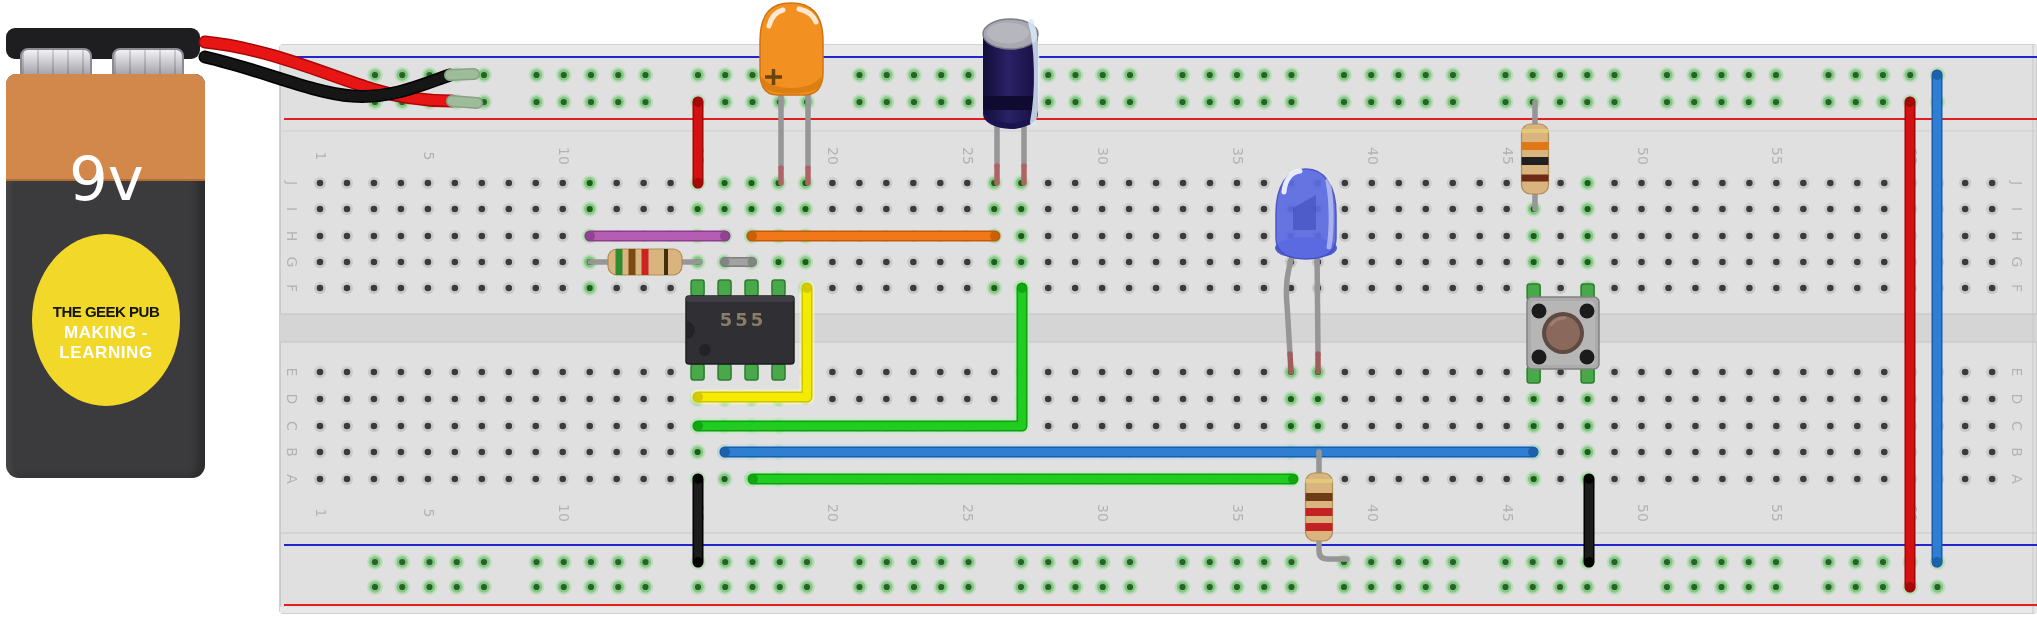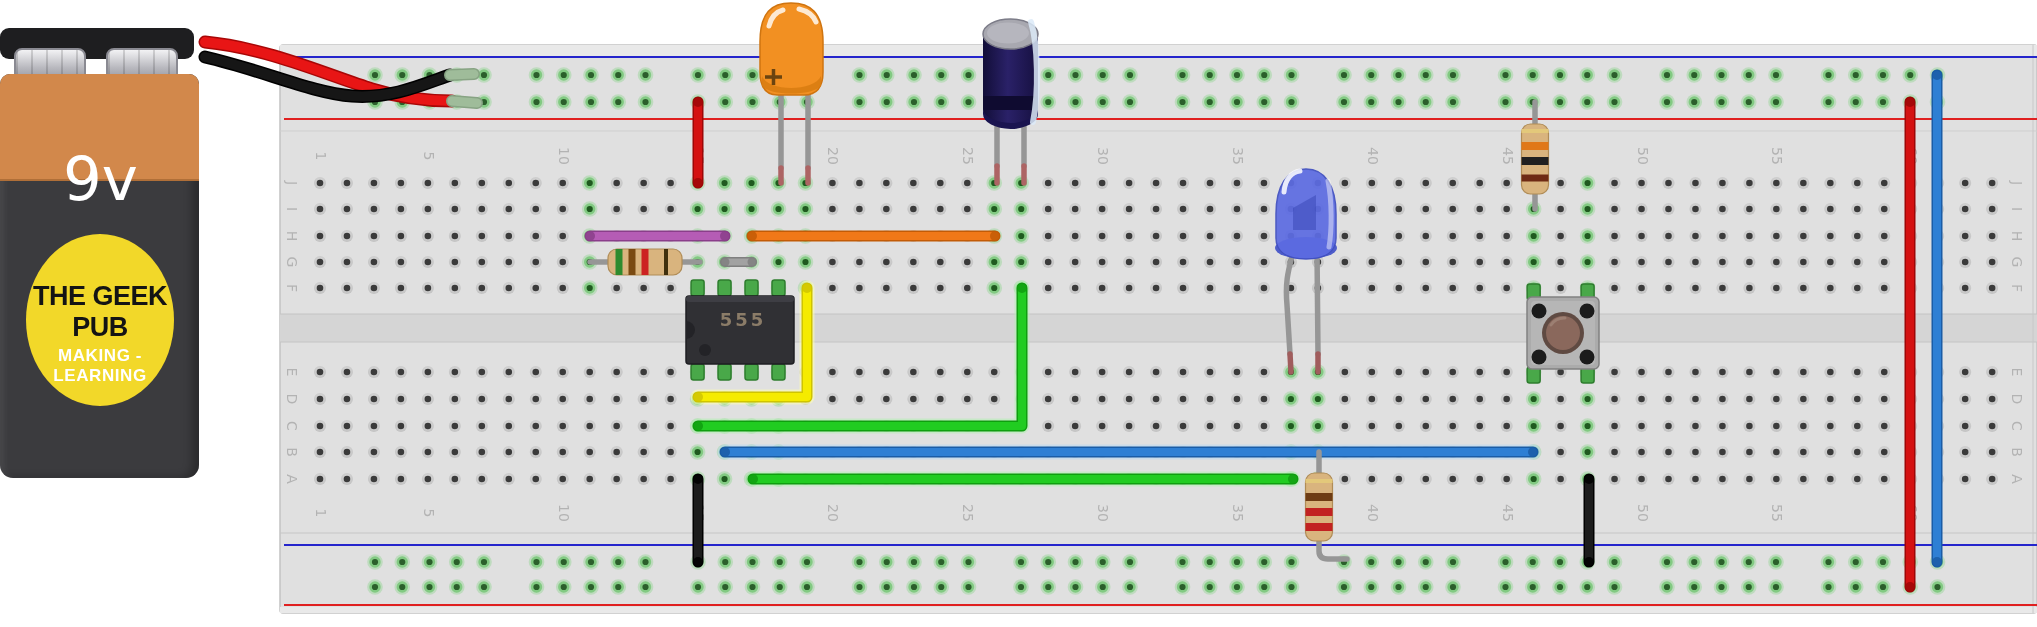--- a/index.html
+++ b/index.html
@@ -1,33 +1,33 @@
 <!DOCTYPE html>
 <html><head>
 <meta charset="utf-8">
 <style>
   html,body{margin:0;padding:0;background:#fff;}
   .stage{position:relative;width:2037px;height:627px;background:#ffffff;overflow:hidden;
          font-family:"Liberation Sans",sans-serif;}
   
-  .battery{position:absolute;left:0;top:25px;width:201px;height:455px;}
+  .battery{position:absolute;left:6px;top:25px;width:201px;height:455px;}
   .bat-cap{position:absolute;left:0;top:3px;width:194px;height:31px;background:#1e1e20;border-radius:9px;}
   .bat-terminal{position:absolute;top:23px;width:68px;height:32px;border:2px solid #8a8a92;border-radius:8px;
       background:repeating-linear-gradient(90deg,rgba(0,0,0,.14) 0 2px,rgba(255,255,255,0) 2px 15px),
                  linear-gradient(#f2f2f4,#b9b9bf 55%,#90909a);}
   .t-neg{left:14px;} .t-pos{left:106px;}
   .bat-body{position:absolute;left:0;top:49px;width:199px;height:404px;background:#3b3b3e;
       border-radius:10px 10px 13px 13px;overflow:hidden;
       box-shadow:inset -7px 0 9px rgba(0,0,0,.28), inset 4px 2px 6px rgba(255,255,255,.07);}
   .bat-band{height:105px;background:#d2884b;border-bottom:2px solid #b06f38;}
   .bat-voltage{position:absolute;top:118px;width:100%;text-align:center;font-size:61px;color:#ffffff;
       font-family:"DejaVu Sans",sans-serif;font-weight:400;}
   .bat-logo{position:absolute;left:26px;top:209px;width:148px;height:172px;background:#f2d829;border-radius:50%;
       display:flex;flex-direction:column;align-items:center;justify-content:center;text-align:center;}
-  .bat-brand{font-size:27px;font-weight:bold;color:#141414;letter-spacing:-0.5px;margin-top:26px;
+  .bat-brand{font-size:15px;font-weight:bold;color:#141414;letter-spacing:-0.5px;margin-top:26px;
       font-family:"Liberation Sans",sans-serif;}
   .bat-tag{font-size:17px;font-weight:bold;color:#ffffff;letter-spacing:.6px;margin-top:3px;
       font-family:"Liberation Sans",sans-serif;}
   svg#board-svg{position:absolute;left:0;top:0;pointer-events:none;}
 </style>
 </head>
 <body>
 
 <div class="stage">
 

